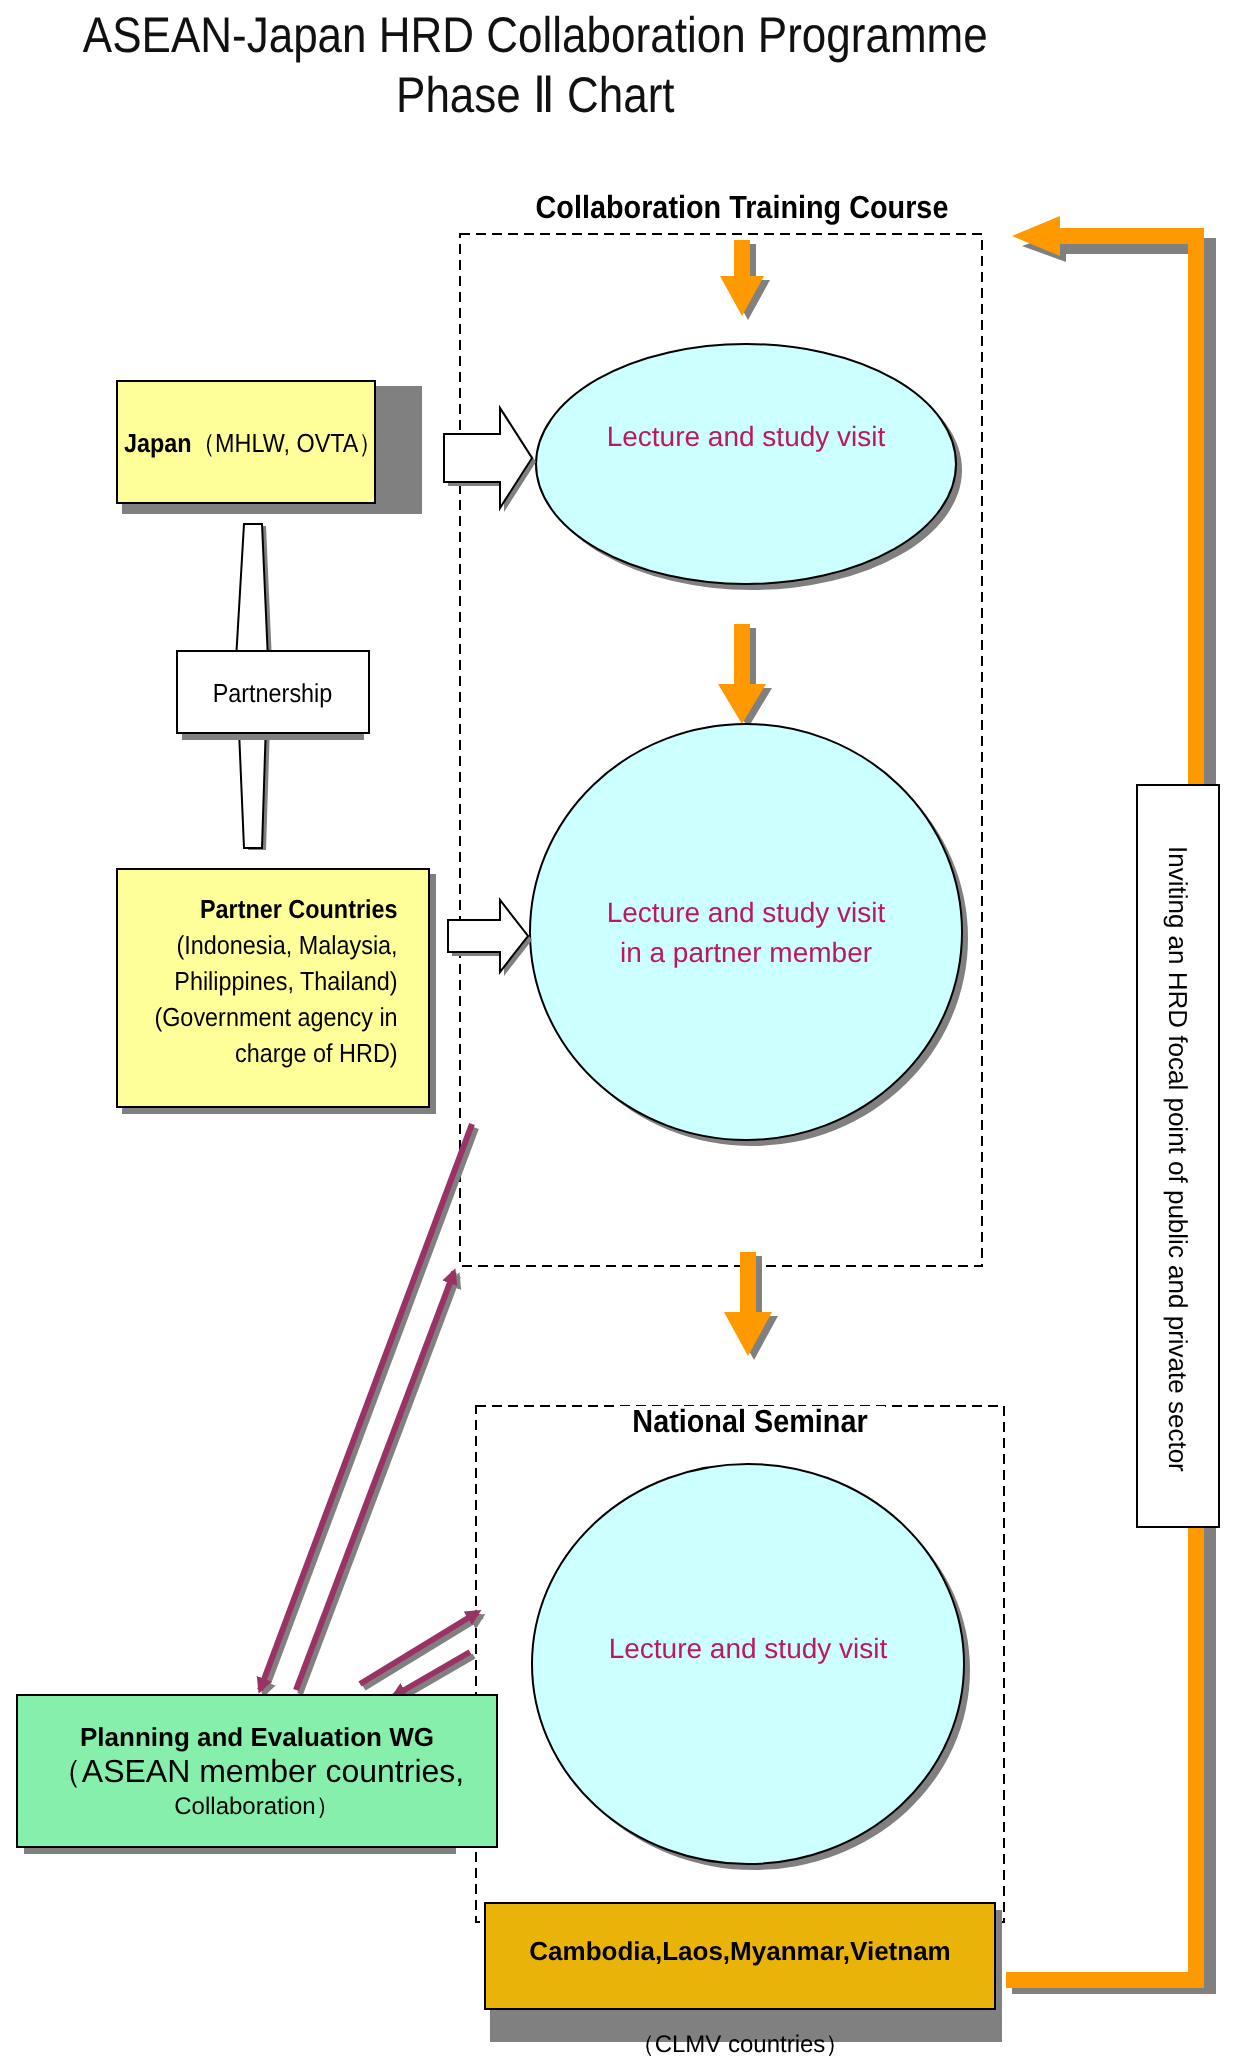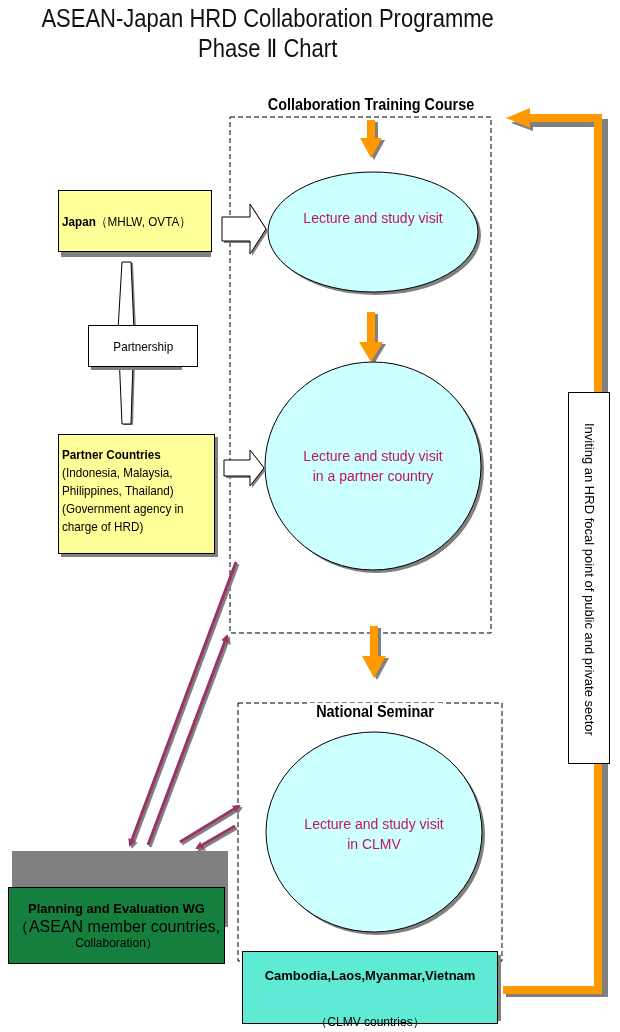--- a/index.html
+++ b/index.html
@@ -88,62 +88,61 @@
     <line x1="180" y1="842" x2="239" y2="806" stroke="#993366" stroke-width="3" marker-end="url(#mh)"></line>
     <line x1="235" y1="826" x2="197" y2="848" stroke="#808080" stroke-width="3" marker-end="url(#mhs)" transform="translate(2,2)"></line>
     <line x1="235" y1="826" x2="197" y2="848" stroke="#993366" stroke-width="3" marker-end="url(#mh)"></line>
   </g>
 </svg>
 
 <div class="abs section-title" style="left:246px; top:96px; width:250px;">Collaboration Training Course</div>
 <div class="abs section-title" style="left:300px; top:703px; width:150px;">National Seminar</div>
 
 <div class="abs" style="left:61px; top:193px; width:150px; height:64px; background:#808080;"></div>
-<div class="abs" style="left:58px; top:190px; width:154px; height:62px; background:#FFFF99; border:1px solid #000; box-sizing:border-box; display:flex; align-items:center; padding-left:3px;">
+<div class="abs" style="left:58px; top:190px; width:130px; height:62px; background:#FFFF99; border:1px solid #000; box-sizing:border-box; display:flex; align-items:center; padding-left:3px;">
   <span class="ytext" style="white-space:nowrap;">
     <b>Japan</b><span>（MHLW, OVTA）</span>
   </span>
 </div>
 
 <div class="abs" style="left:91px; top:328px; width:91px; height:42px; background:#808080;"></div>
-<div class="abs" style="left:88px; top:325px; width:110px; height:42px; background:#fff; border:1px solid #000; box-sizing:border-box; display:flex; align-items:center; justify-content:center;">
+<div class="abs" style="left:88px; top:325px; width:97px; height:42px; background:#fff; border:1px solid #000; box-sizing:border-box; display:flex; align-items:center; justify-content:center;">
   <span class="ytext" style="transform-origin:center;">Partnership</span>
 </div>
 
 <div class="abs" style="left:61px; top:437px; width:157px; height:120px; background:#808080;"></div>
-<div class="abs" style="left:58px; top:434px; width:157px; height:120px; background:#FFFF99; border:1px solid #000; box-sizing:border-box; padding:11px 0 0 3px;">
+<div class="abs" style="left:58px; top:434px; width:157px; height:120px; background:#FFFF99; border:1px solid #000; box-sizing:border-box; padding:11px 0 0 3px;text-align:right;">
   <div class="ytext" style="line-height:18px;">
     <b>Partner Countries</b><br>
     <span>(Indonesia, Malaysia,</span><br>
     <span>Philippines, Thailand)</span><br>
     <span>(Government agency in</span><br>
     <span>charge of HRD)</span>
   </div>
 </div>
 
 <div class="abs ctext" style="left:273px; top:208px; width:200px;">
   <div>Lecture and study visit</div>
 </div>
 <div class="abs ctext" style="left:273px; top:446px; width:200px;">
   <div>Lecture and study visit</div>
-  <div>in a partner country</div>
+  <div>in a partner member</div>
 </div>
 <div class="abs ctext" style="left:274px; top:814px; width:200px;">
   <div>Lecture and study visit</div>
-  <div>in CLMV</div>
 </div>
 
 <div class="abs" style="left:12px; top:851px; width:216px; height:76px; background:#808080;"></div>
-<div class="abs" style="left:8px; top:887px; width:217px; height:77px; background:#15803d; border:1px solid #000; box-sizing:border-box; text-align:center; padding-top:12px;">
+<div class="abs" style="left:8px; top:847px; width:241px; height:77px; background:#86efac; border:1px solid #000; box-sizing:border-box; text-align:center; padding-top:12px;">
   <div style="font-weight:bold; font-size:13px; line-height:18px;">Planning and Evaluation WG</div>
   <div style="font-size:16px; line-height:17px;">（ASEAN member countries,</div>
   <div style="font-size:12px; line-height:17px;">Collaboration）</div>
 </div>
 
 <div class="abs" style="left:245px; top:955px; width:256px; height:66px; background:#808080;"></div>
-<div class="abs" style="left:242px; top:951px; width:256px; height:73px; background:#5eead4; border:1px solid #000; box-sizing:border-box; text-align:center; padding-top:15px;">
+<div class="abs" style="left:242px; top:951px; width:256px; height:54px; background:#eab308; border:1px solid #000; box-sizing:border-box; text-align:center; padding-top:15px;">
   <div style="font-weight:bold; font-size:13px; line-height:18px;">Cambodia,Laos,Myanmar,Vietnam</div>
   <div style="font-size:12px; line-height:18px;margin-top:28px;">（CLMV countries）</div>
 </div>
 
 <div class="abs" style="left:568px; top:392px; width:42px; height:372px; background:#fff; border:1px solid #000; box-sizing:border-box; display:flex; align-items:flex-start; justify-content:center; padding-top:30px;">
   <span class="vertical-text">Inviting an HRD  focal point of public and private sector</span>
 </div>
 
 </body></html>

